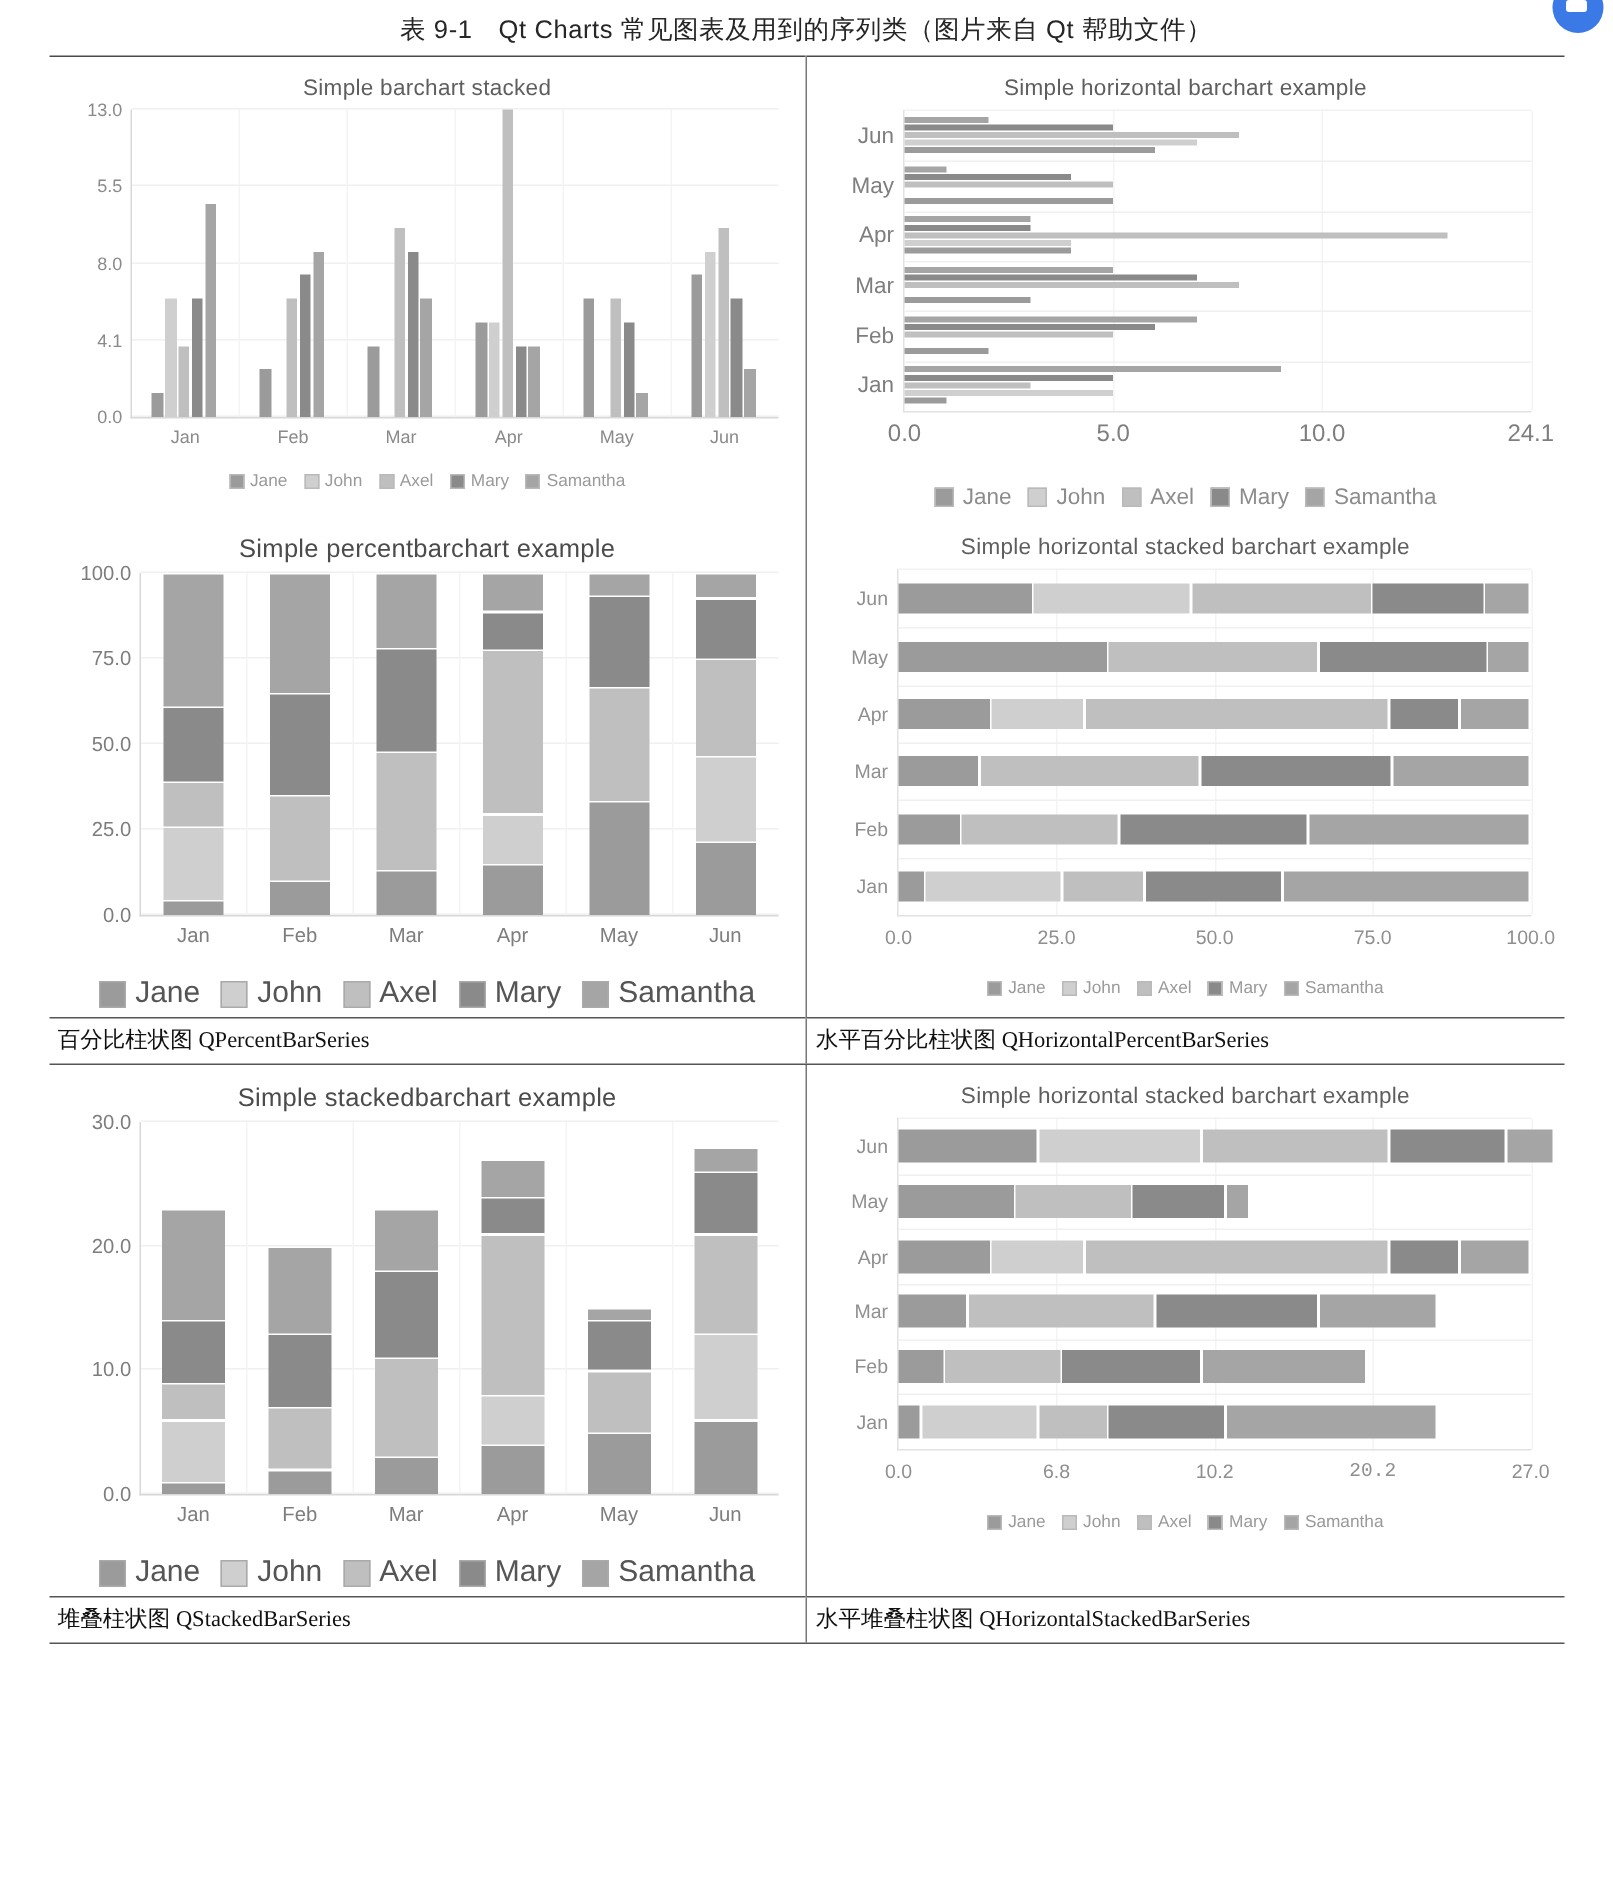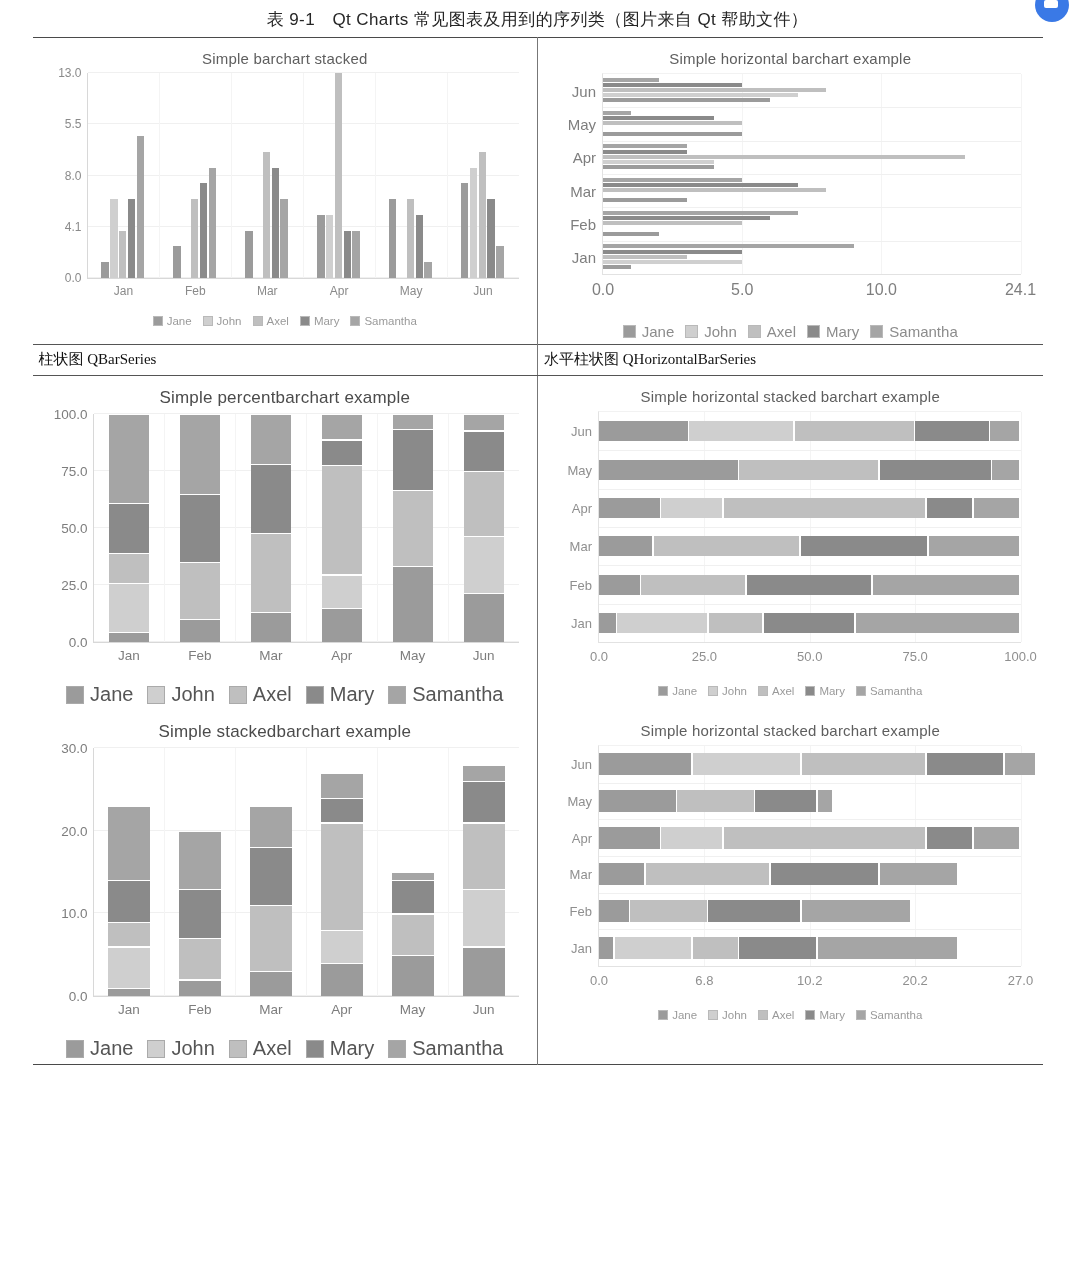--- a/index.html
+++ b/index.html
@@ -242,24 +242,20 @@
                 <span>Mary</span>
               </div>
               <div class="lg-item">
                 <span class="sw" style="background: rgb(165, 165, 165);"></span>
                 <span>Samantha</span>
               </div>
             </div>
           </div>
     </td>
   </tr>
-  <tr class="cap-row">
-    <td>柱状图 QBarSeries</td>
-    <td>水平柱状图 QHorizontalBarSeries</td>
-  </tr>
   <tr>
     <td>
       <div class="chart" id="chart-percent">
             <div class="ctitle lg">Simple percentbarchart example</div>
             <div class="plot" style="margin: 0px 10px 0px 52px;">
               <div class="plotarea" style="height: 228px;">
                 <div class="gline" style="bottom: 0px;"></div>
                 <div class="ytick lg" style="bottom: 0px; transform: translateY(50%);">0.0</div>
                 <div class="gline" style="bottom: 57px;"></div>
                 <div class="ytick lg" style="bottom: 57px; transform: translateY(50%);">25.0</div>
@@ -419,20 +415,24 @@
                 <span>Mary</span>
               </div>
               <div class="lg-item">
                 <span class="sw" style="background: rgb(165, 165, 165);"></span>
                 <span>Samantha</span>
               </div>
             </div>
           </div>
     </td>
   </tr>
+  <tr class="cap-row">
+    <td>百分比柱状图 QPercentBarSeries</td>
+    <td>水平百分比柱状图 QHorizontalPercentBarSeries</td>
+  </tr>
   <tr>
     <td>
       <div class="chart" id="chart-stacked">
             <div class="ctitle lg">Simple stackedbarchart example</div>
             <div class="plot" style="margin: 0px 10px 0px 52px;">
               <div class="plotarea" style="height: 248px;">
                 <div class="gline" style="bottom: 0px;"></div>
                 <div class="ytick lg" style="bottom: 0px; transform: translateY(50%);">0.0</div>
                 <div class="gline" style="bottom: 82.6667px;"></div>
                 <div class="ytick lg" style="bottom: 82.6667px; transform: translateY(50%);">10.0</div>
@@ -521,21 +521,21 @@
       <div class="chart" id="chart-hstacked">
             <div class="ctitle">Simple horizontal stacked barchart example</div>
             <div class="plot" style="margin: 0px 14px 0px 52px;">
               <div class="plotarea" style="height: 220px; border-left: 1px solid rgb(226, 226, 226); border-bottom: 1px solid rgb(226, 226, 226); border-top: 1px solid rgb(242, 242, 242);">
                 <div class="hxtick" style="left: 0%;">0.0</div>
                 <div class="vline" style="left: 25%;"></div>
                 <div class="hxtick" style="left: 25%;">6.8</div>
                 <div class="vline" style="left: 50%;"></div>
                 <div class="hxtick" style="left: 50%;">10.2</div>
                 <div class="vline" style="left: 75%;"></div>
-                <div class="hxtick" style="left: 75%;">20.2</div>
+                <div class="hxtick" style="left: 75%; font-family: Liberation Mono, monospace;">20.2</div>
                 <div class="vline" style="left: 100%;"></div>
                 <div class="hxtick" style="left: 100%;">27.0</div>
                 <div class="hlabel" style="top: 201.667px;">Jan</div>
                 <div class="hbar" style="top: 190.667px; height: 22px; left: 0%; width: calc(3.7037% - 1.5px); background: rgb(155, 155, 155);"></div>
                 <div class="hbar" style="top: 190.667px; height: 22px; left: 3.7037%; width: calc(18.5185% - 1.5px); background: rgb(207, 207, 207);"></div>
                 <div class="hbar" style="top: 190.667px; height: 22px; left: 22.2222%; width: calc(11.1111% - 1.5px); background: rgb(191, 191, 191);"></div>
                 <div class="hbar" style="top: 190.667px; height: 22px; left: 33.3333%; width: calc(18.5185% - 1.5px); background: rgb(138, 138, 138);"></div>
                 <div class="hbar" style="top: 190.667px; height: 22px; left: 51.8519%; width: calc(33.3333% - 1.5px); background: rgb(165, 165, 165);"></div>
                 <div class="hlabel" style="top: 165px;">Feb</div>
                 <div class="gline" style="top: 183.333px;"></div>
@@ -590,14 +590,18 @@
                 <span>Mary</span>
               </div>
               <div class="lg-item">
                 <span class="sw" style="background: rgb(165, 165, 165);"></span>
                 <span>Samantha</span>
               </div>
             </div>
           </div>
     </td>
   </tr>
+  <tr class="cap-row">
+    <td>堆叠柱状图 QStackedBarSeries</td>
+    <td>水平堆叠柱状图 QHorizontalStackedBarSeries</td>
+  </tr>
 </tbody>
   </table>
 
 </body></html>

